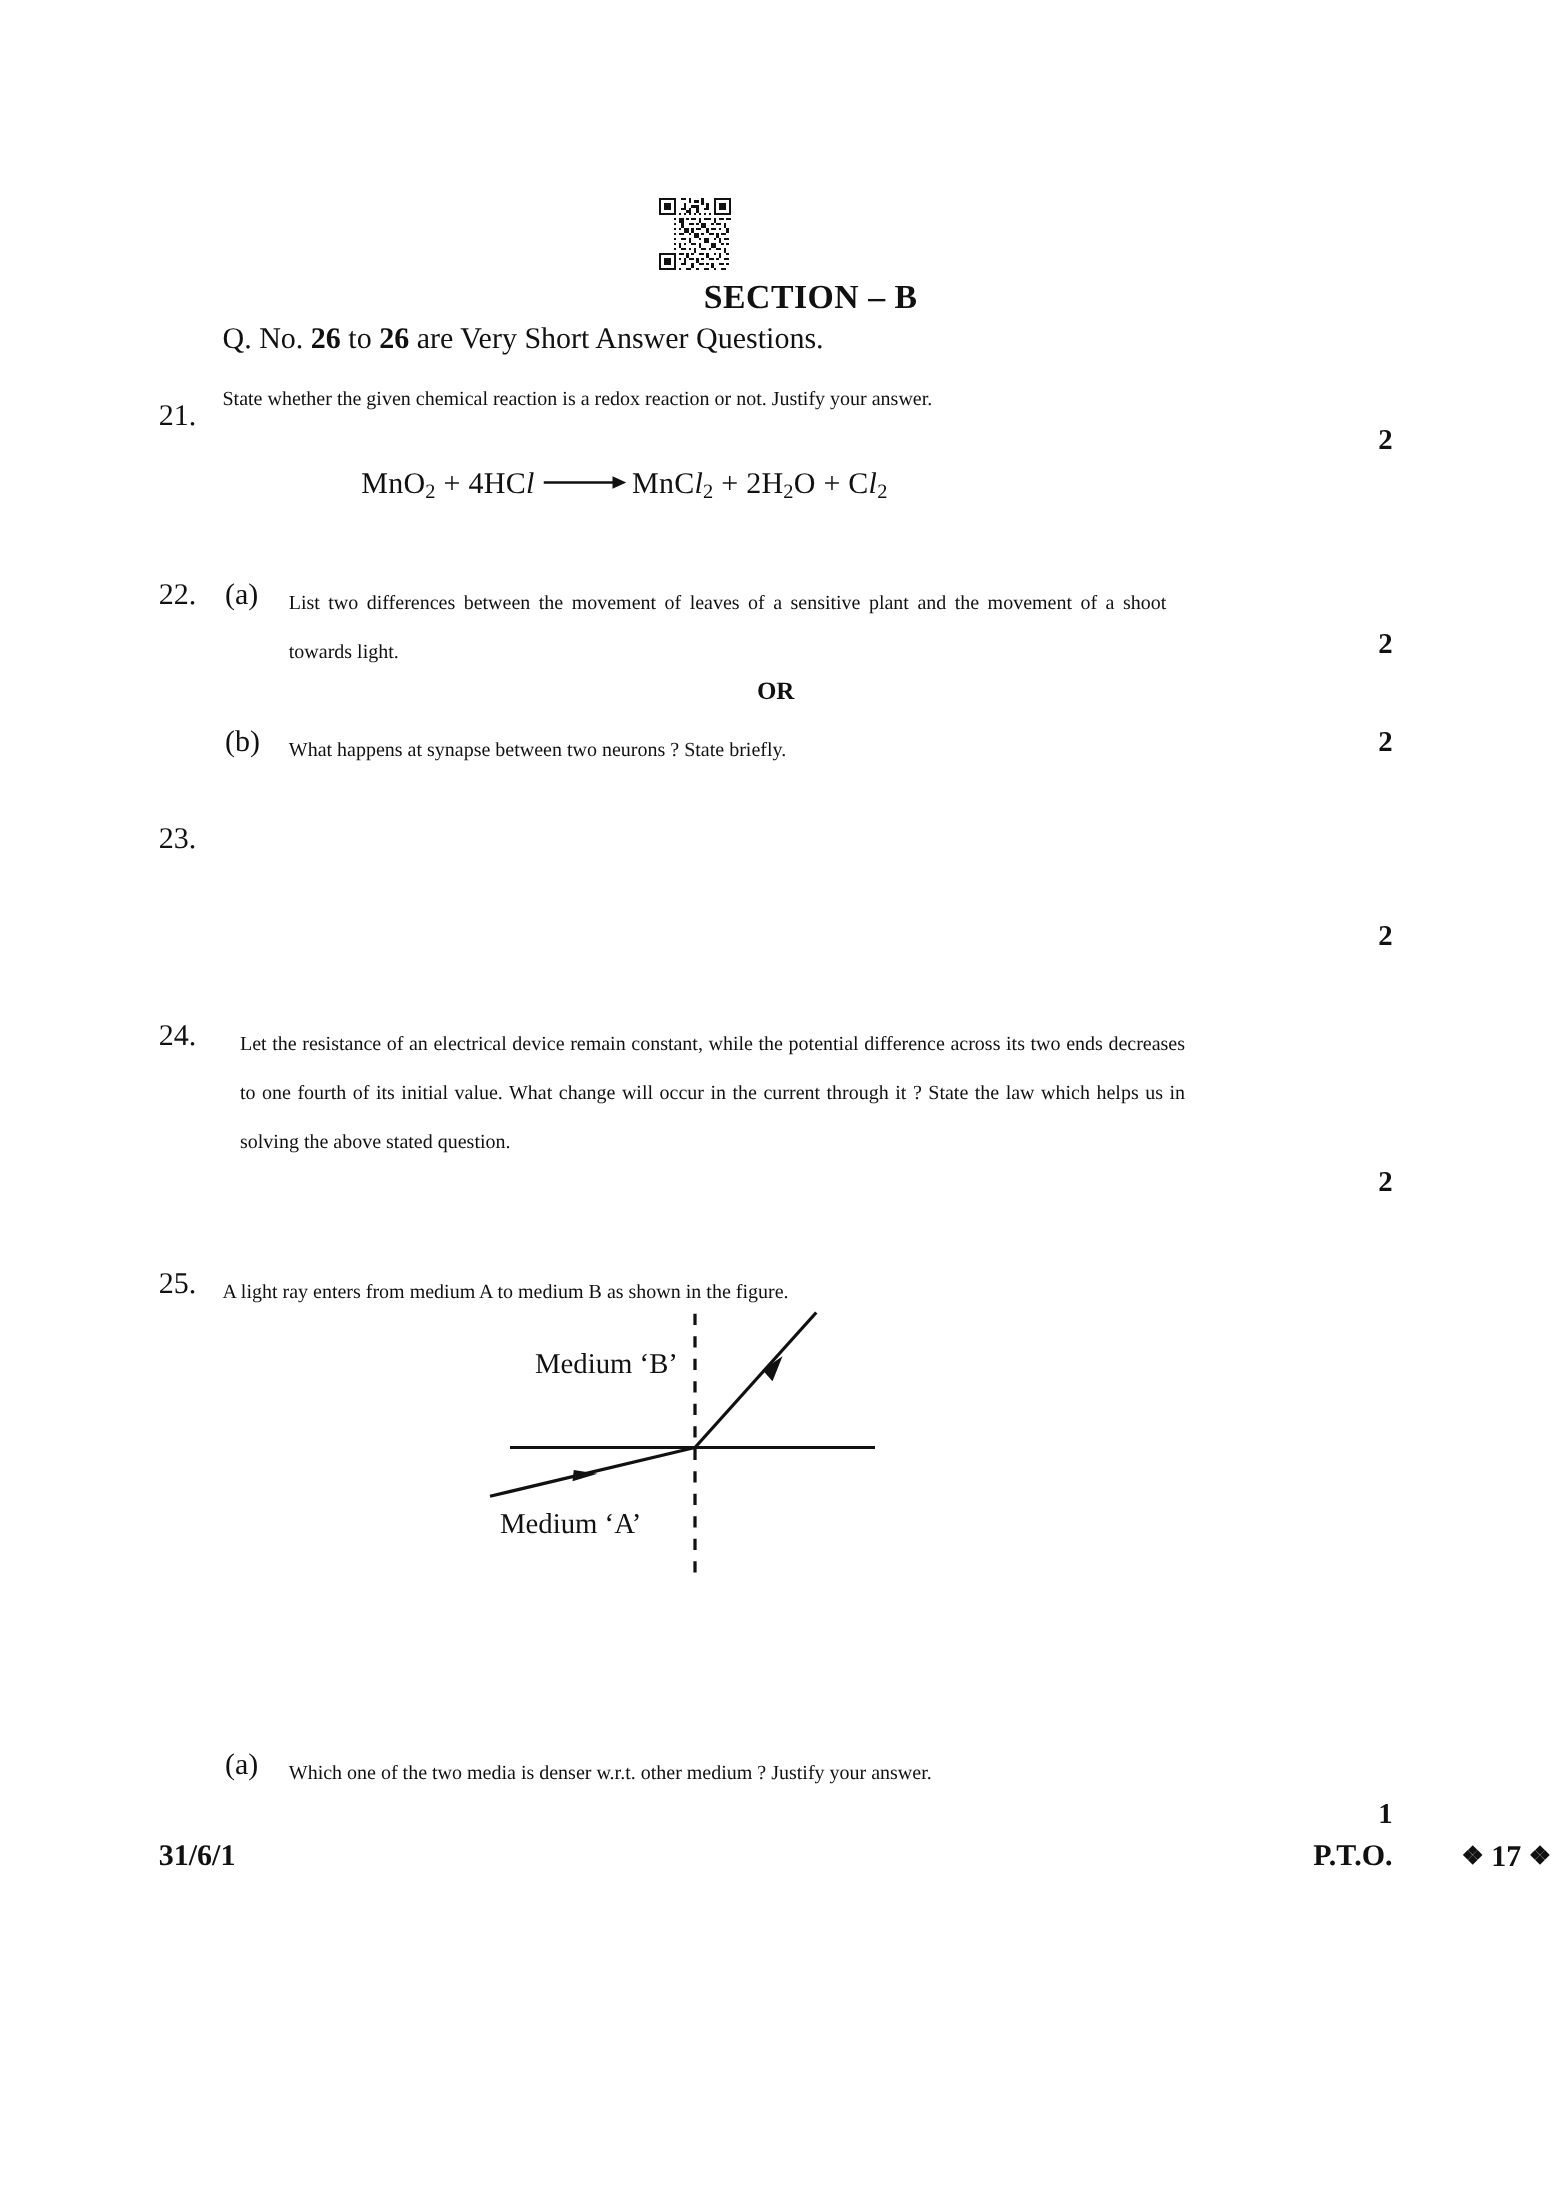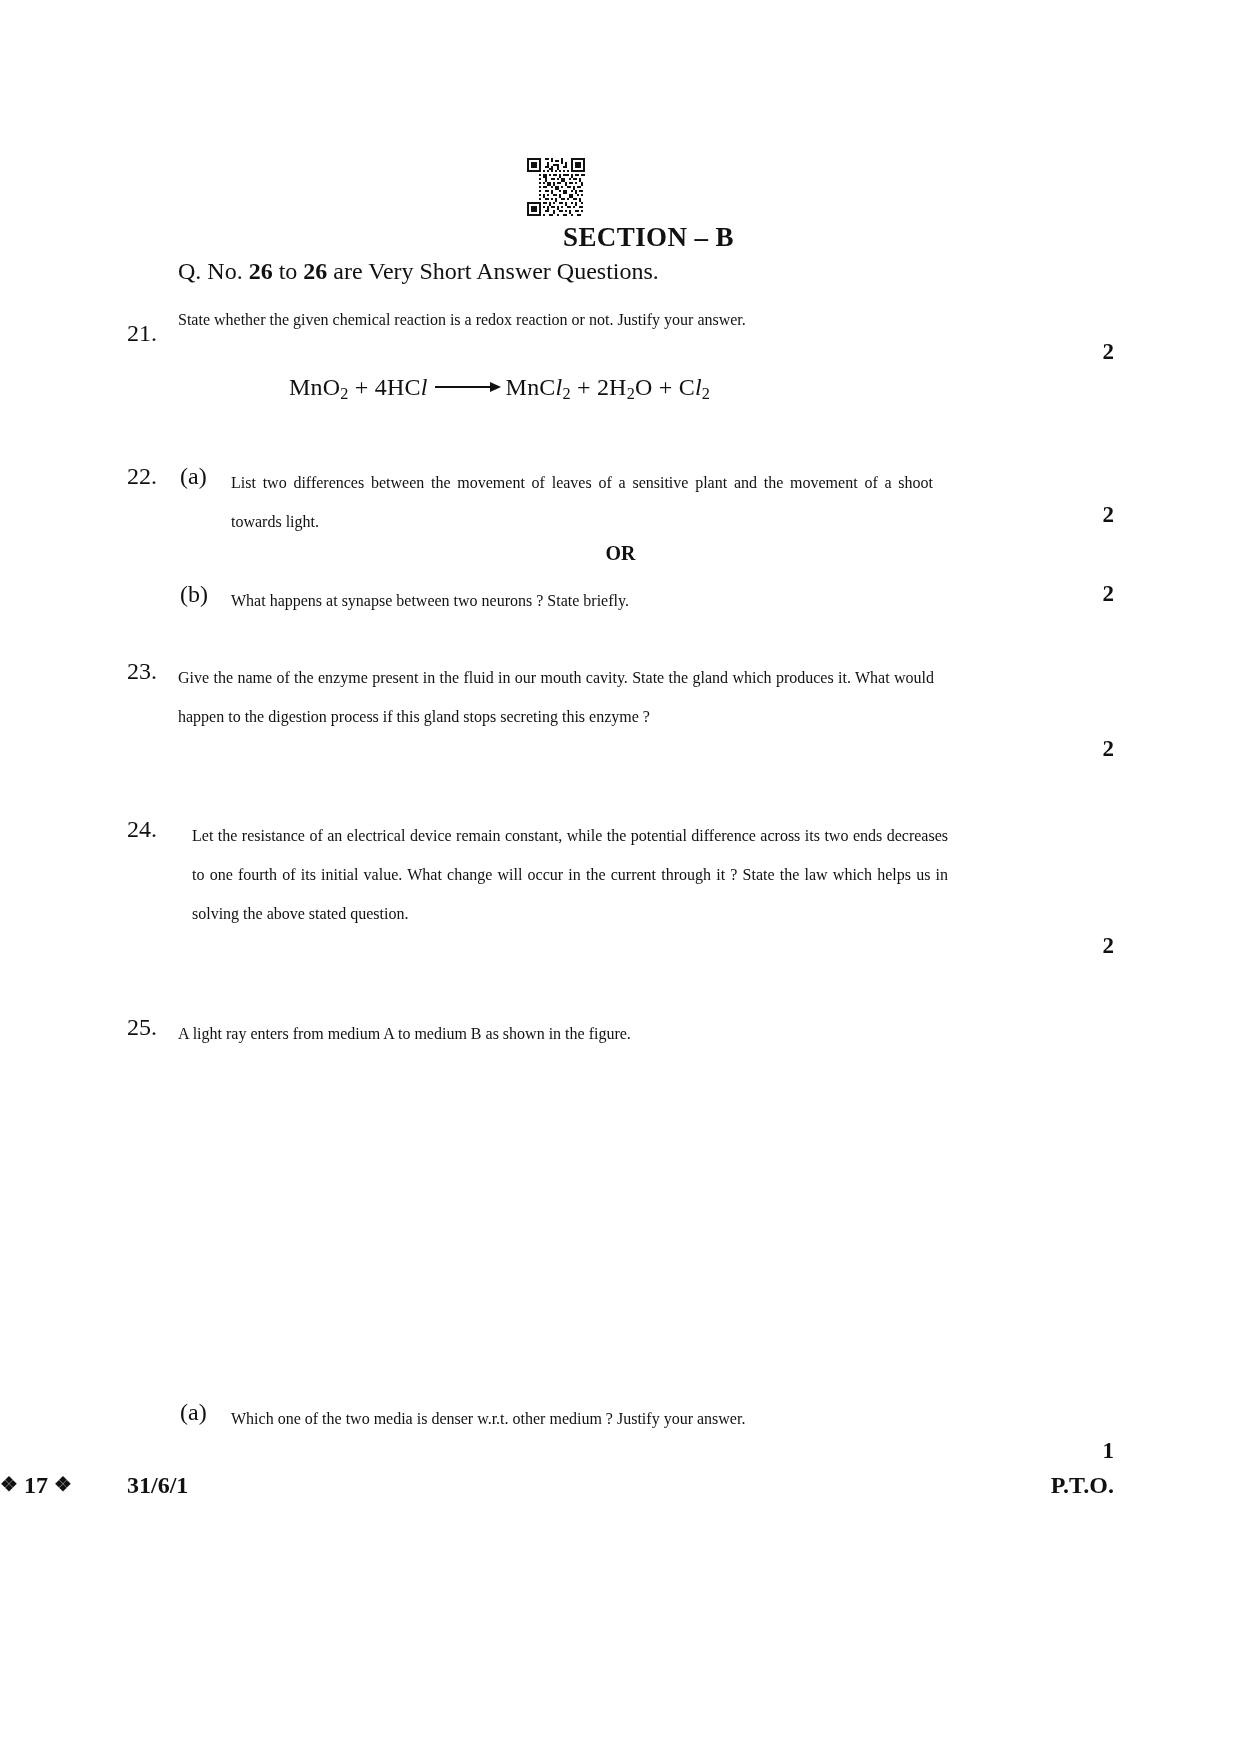--- a/index.html
+++ b/index.html
@@ -157,21 +157,21 @@
     left: 127px;
     top: 1472px;
     font-size: 24px;
     font-weight: bold;
   }
   .footer-center {
     position: absolute;
     left: 0;
     top: 1472px;
     width: 1241px;
-    text-align: left;
+    text-align: right;
     font-size: 24px;
     font-weight: bold;
   }
   .footer-center .orn {
     font-size: 20px;
     vertical-align: 2px;
     letter-spacing: 0;
   }
   .footer-right {
     position: absolute;
@@ -341,30 +341,47 @@
   <div class="qtext" style="left:231px; top:463px; width:702px;">List two differences between the movement of leaves of a sensitive plant and the movement of a shoot towards light.</div>
   <div class="marks" style="top:502px;">2</div>
 
   <div class="or-line">OR</div>
 
   <div class="qlabel" style="left:180px; top:581px;">(b)</div>
   <div class="qtext nojustify" style="left:231px; top:581px; width:702px;">What happens at synapse between two neurons ? State briefly.</div>
   <div class="marks" style="top:581px;">2</div>
 
   <div class="qnum" style="left:127px; top:658px;">23.</div>
-  <div class="qtext" style="left:178px; top:658px; width:756px;">Give the name of the enzyme present in the fluid in our mouth cavity. State the gland which produces it. What would happen to the digestion process if this gland stops secreting this enzyme ?</div>
   <div class="marks" style="top:736px;">2</div>
 
   <div class="qnum" style="left:127px; top:816px;">24.</div>
   <div class="qtext" style="left:192px; top:816px; width:756px;">Let the resistance of an electrical device remain constant, while the potential difference across its two ends decreases to one fourth of its initial value. What change will occur in the current through it ? State the law which helps us in solving the above stated question.</div>
   <div class="marks" style="top:933px;">2</div>
 
   <div class="qnum" style="left:127px; top:1014px;">25.</div>
   <div class="qtext nojustify" style="left:178px; top:1014px; width:790px;">A light ray enters from medium A to medium B as shown in the figure.</div>
 
+  <div class="figure">
+    <svg width="400" height="225" viewBox="0 0 400 225">
+
+      <line x1="186" y1="6" x2="186" y2="219" stroke="#111111" stroke-width="2.6" stroke-dasharray="9 9"></line>
+
+      <line x1="38" y1="113" x2="330" y2="113" stroke="#111111" stroke-width="2.4"></line>
+
+      <line x1="22" y1="152" x2="186" y2="113" stroke="#111111" stroke-width="2.6"></line>
+
+      <polygon points="88,140 108,134 89,131" fill="#111111"></polygon>
+
+      <line x1="186" y1="113" x2="283" y2="5" stroke="#111111" stroke-width="2.6"></line>
+
+      <polygon points="240,51 256,40 248,60" fill="#111111"></polygon>
+    </svg>
+    <div class="fig-label" style="left:58px; top:33px;">Medium ‘B’</div>
+    <div class="fig-label" style="left:30px; top:161px;">Medium ‘A’</div>
+  </div>
 
   <div class="qlabel" style="left:180px; top:1399px;">(a)</div>
   <div class="qtext" style="left:231px; top:1399px; width:702px;">Which one of the two media is denser w.r.t. other medium ? Justify your answer.</div>
   <div class="marks" style="top:1438px;">1</div>
 
   <div class="footer-left">31/6/1</div>
   <div class="footer-center">
     <span class="orn">❖</span>
     <span>17</span>
     <span class="orn">❖</span>

